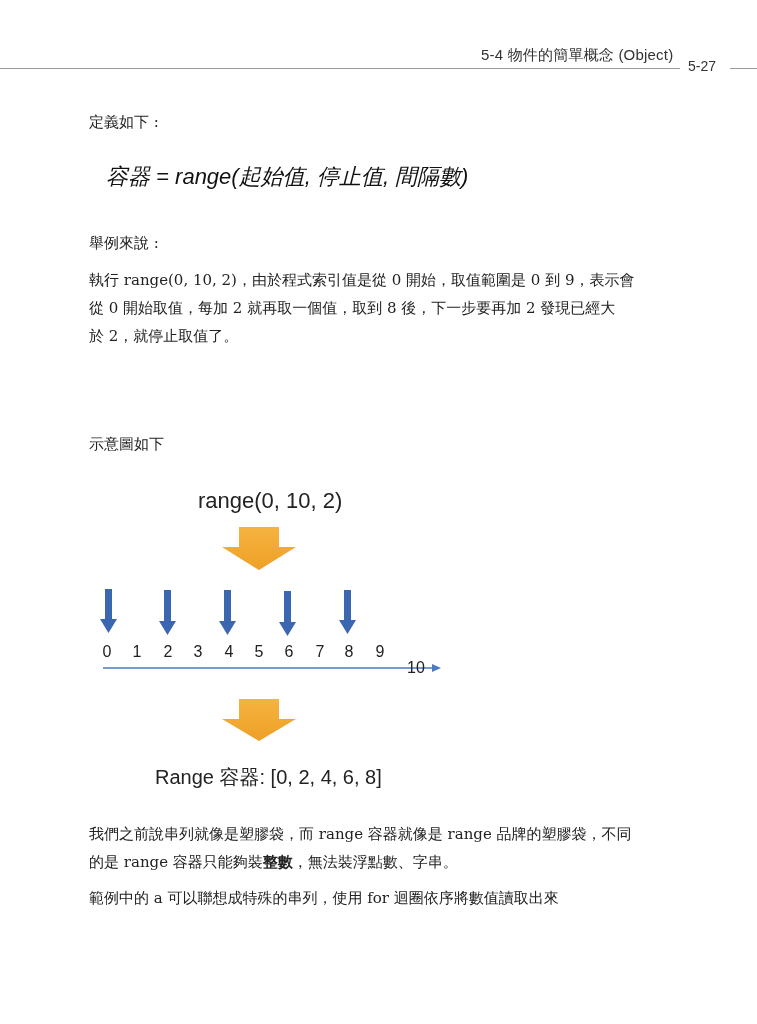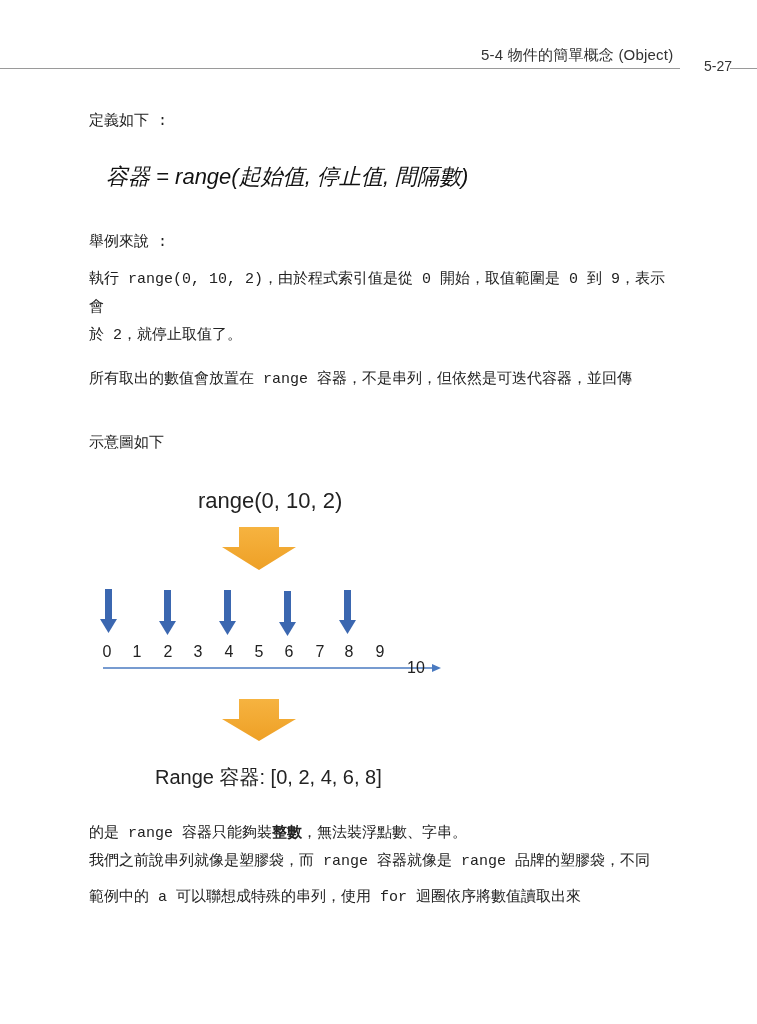--- a/index.html
+++ b/index.html
@@ -36,34 +36,33 @@
     .header-rule-right {
       position: absolute;
       left: 730px;
       top: 68px;
       width: 27px;
       height: 1px;
       background: #9a9a9a;
     }
     .page-number {
       position: absolute;
-      left: 704px;
+      left: 688px;
       top: 58px;
       font-family: "Liberation Sans", "DejaVu Sans", sans-serif;
       font-size: 14px;
       color: #333333;
     }
     .para {
       position: absolute;
       left: 89px;
       width: 590px;
       font-size: 15px;
       line-height: 28px;
       color: #222222;
-      font-family: Liberation Mono, monospace;
     }
     .formula {
       position: absolute;
       left: 106px;
       top: 162px;
       font-family: "Liberation Sans", "DejaVu Sans", sans-serif;
       font-size: 22px;
       color: #111111;
       white-space: nowrap;
       font-style: italic;
@@ -112,25 +111,25 @@
 <div class="header-rule-right"></div>
 
 <div class="para" style="top:108px;">定義如下 :</div>
 
 <div class="formula">容器 = range(起始值, 停止值, 間隔數)</div>
 
 <div class="para" style="top:229px;">舉例來說 :</div>
 
 <div class="para" style="top:266px;">
   <div>執行 range(0, 10, 2)，由於程式索引值是從 0 開始，取值範圍是 0 到 9，表示會</div>
+  <div>從 0 開始取值，每加 2 就再取一個值，取到 8 後，下一步要再加 2 發現已經大</div>
   <div>於 2，就停止取值了。</div>
 </div>
 
 <div class="para" style="top:366px;">
-  <div>所有取出的數值會放置在 range 容器，不是串列，但依然是可迭代容器，並回傳</div>
 </div>
 
 <div class="para" style="top:430px;">示意圖如下</div>
 
 <div class="diag-label range-call">range(0, 10, 2)</div>
 
 <svg class="diagram" viewBox="0 0 757 1024" xmlns="http://www.w3.org/2000/svg">
   <defs>
     <linearGradient id="orangeGrad" x1="0" y1="0" x2="0" y2="1">
       <stop offset="0" stop-color="#f6b340"></stop>
@@ -183,17 +182,17 @@
 <span class="tick-num" style="left:259px;">5</span>
 <span class="tick-num" style="left:289px;">6</span>
 <span class="tick-num" style="left:320px;">7</span>
 <span class="tick-num" style="left:349px;">8</span>
 <span class="tick-num" style="left:380px;">9</span>
 <span class="tick-num" style="left:416px;margin-top:16px;">10</span>
 
 <div class="diag-label result-label">Range 容器: [0, 2, 4, 6, 8]</div>
 
 <div class="para" style="top:820px;">
+  <div>我們之前說串列就像是塑膠袋，而 range 容器就像是 range 品牌的塑膠袋，不同</div>
   <div><span>的是 range 容器只能夠裝</span><span class="bold">整數</span><span>，無法裝浮點數、字串。</span></div>
-  <div>我們之前說串列就像是塑膠袋，而 range 容器就像是 range 品牌的塑膠袋，不同</div>
 </div>
 
 <div class="para" style="top:884px;">範例中的 a 可以聯想成特殊的串列，使用 for 迴圈依序將數值讀取出來</div>
 
 </body></html>

